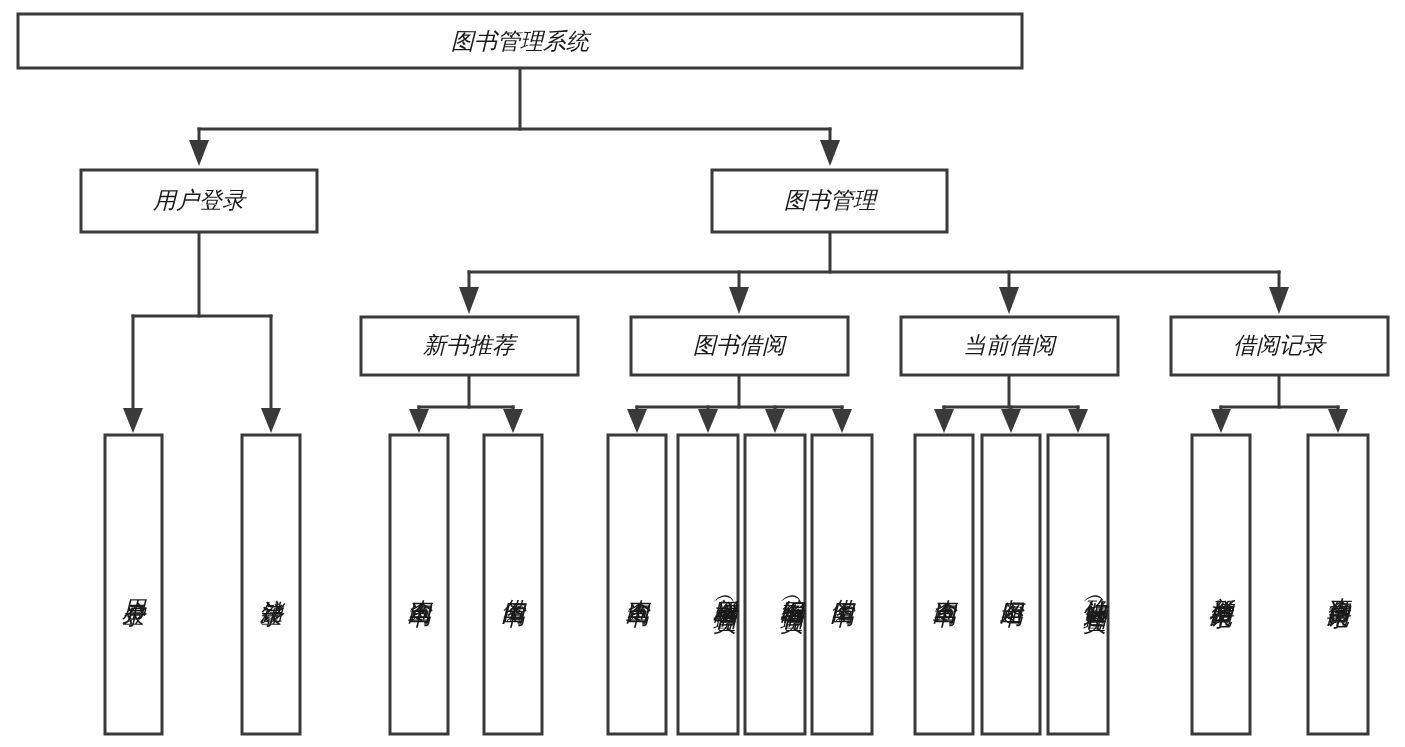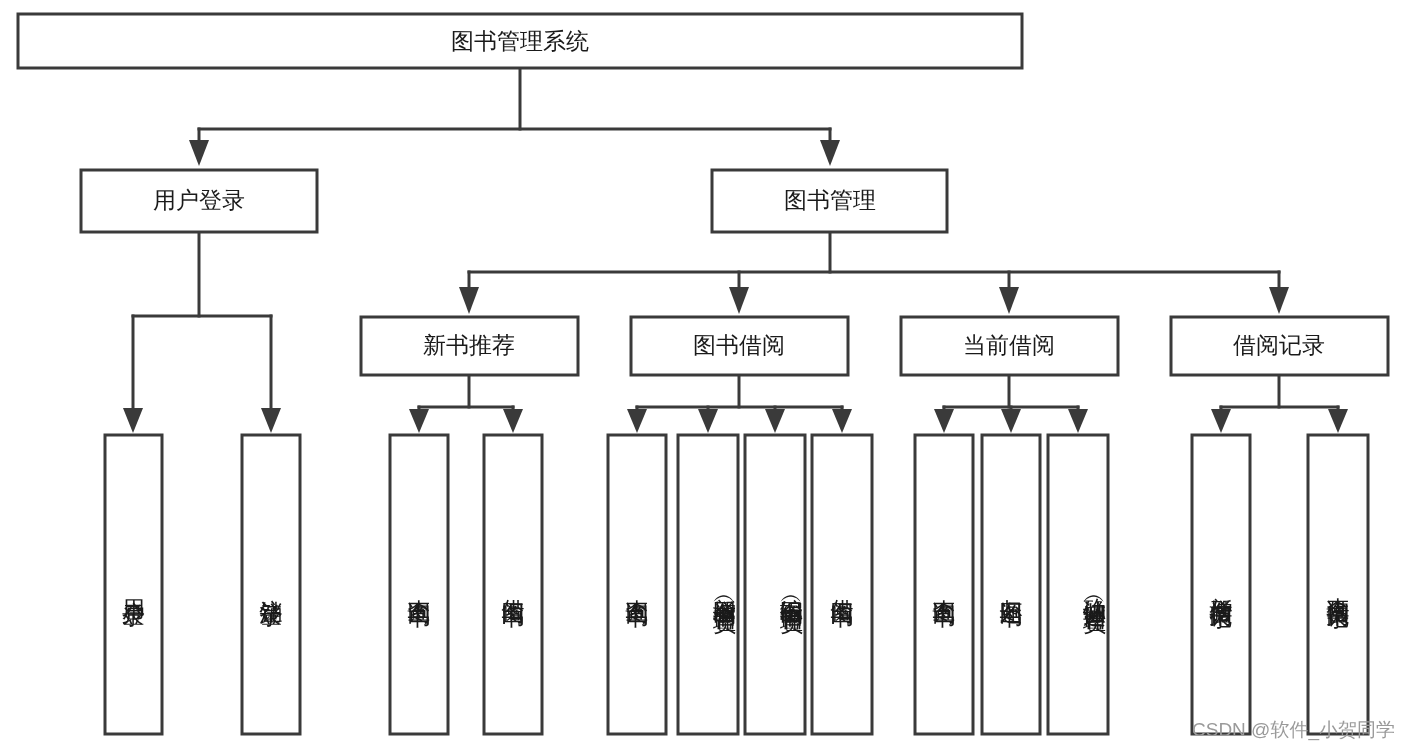--- a/index.html
+++ b/index.html
@@ -11,20 +11,21 @@
     width: 1405px;
     height: 747px;
     font-family: "Liberation Sans", "DejaVu Sans", sans-serif;
     overflow: hidden;
     position: relative;
   }
   #diagram-root {
     position: relative;
     width: 1405px;
     height: 747px;
+    font-style: italic;
   }
   svg.diagram-svg {
     position: absolute;
     top: 0;
     left: 0;
     width: 1405px;
     height: 747px;
   }
   .node-box {
     fill: #ffffff;
@@ -209,15 +210,14 @@
   <div class="node-label-v" style="left:608px; top:435px; width:58px; height:299px; display:flex; align-items:center; justify-content:center;">查询图书</div>
   <div class="node-label-v" style="left:678px; top:443px; width:60px; height:291px; display:flex; align-items:flex-start; justify-content:center;">新增图书（管理员）</div>
   <div class="node-label-v" style="left:745px; top:443px; width:60px; height:291px; display:flex; align-items:flex-start; justify-content:center;">编辑图书（管理员）</div>
   <div class="node-label-v" style="left:812px; top:435px; width:60px; height:299px; display:flex; align-items:center; justify-content:center;">借阅图书</div>
   <div class="node-label-v" style="left:915px; top:435px; width:58px; height:299px; display:flex; align-items:center; justify-content:center;">查询图书</div>
   <div class="node-label-v" style="left:982px; top:435px; width:58px; height:299px; display:flex; align-items:center; justify-content:center;">归还图书</div>
   <div class="node-label-v" style="left:1048px; top:443px; width:60px; height:291px; display:flex; align-items:flex-start; justify-content:center;">确认归还（管理员）</div>
   <div class="node-label-v" style="left:1192px; top:435px; width:58px; height:299px; display:flex; align-items:center; justify-content:center;">新增借阅记录</div>
   <div class="node-label-v" style="left:1308px; top:435px; width:60px; height:299px; display:flex; align-items:center; justify-content:center;">查询借阅记录</div>
 
-  <div class="watermark" style="left:1192px; top:717px;">CSDN @软件_小贺同学</div>
 
 </div>
 
 </body></html>

